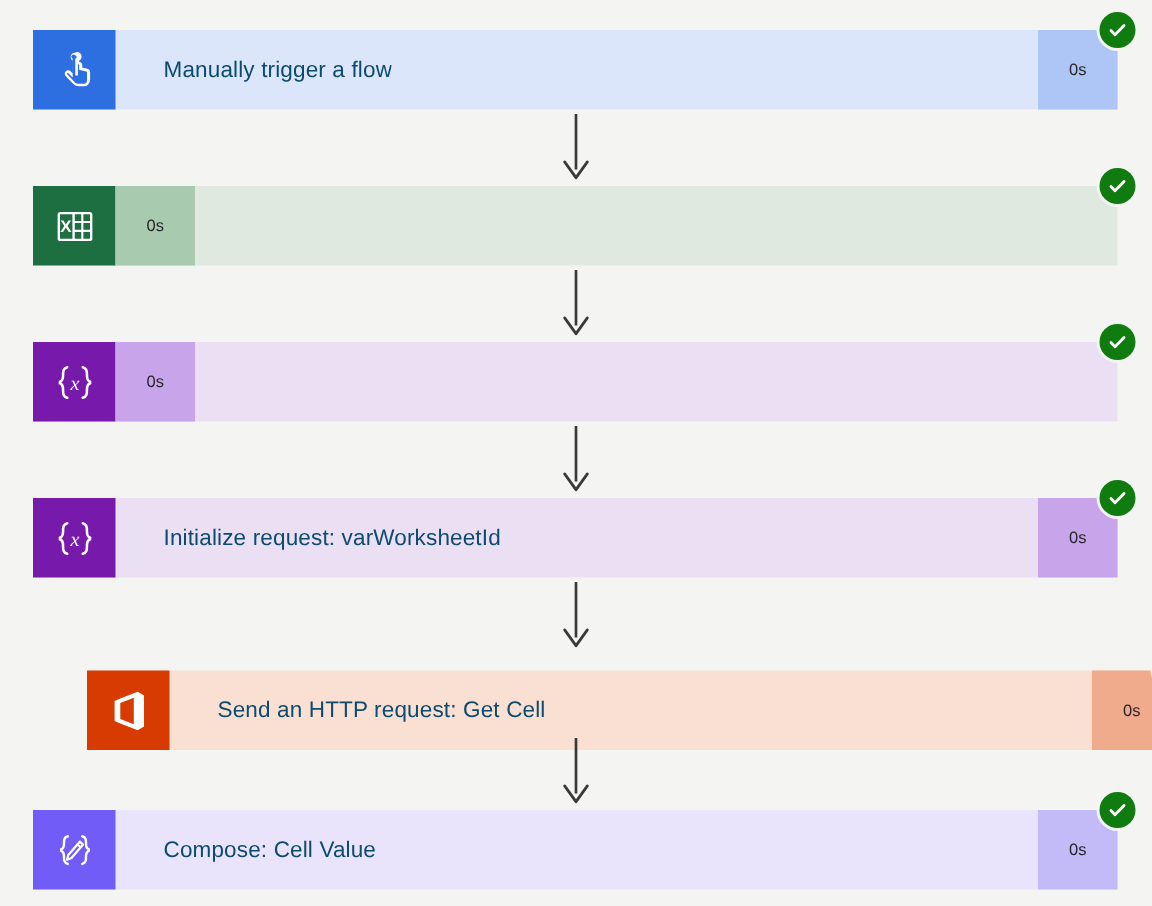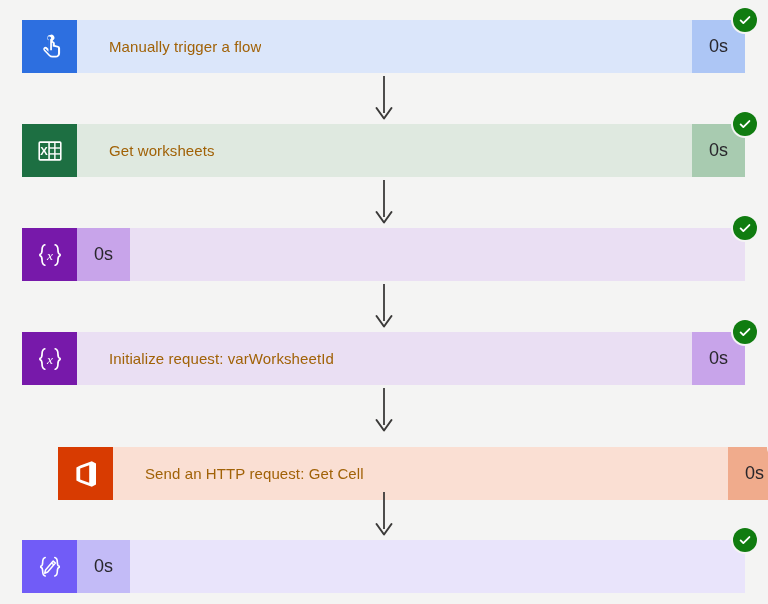--- a/index.html
+++ b/index.html
@@ -55,35 +55,35 @@
   .step-body {
     flex: 1 1 auto;
     display: flex;
     align-items: center;
     min-width: 0;
     overflow: hidden;
   }
   .step-title {
     padding-left: 32px;
     font-size: 15px;
-    color: #a16207;
+    color: #0c4a6e;
     white-space: nowrap;
     overflow: hidden;
     text-overflow: ellipsis;
     letter-spacing: .1px;
   }
 
   
   .step-duration {
     width: 53px;
     min-width: 53px;
     display: flex;
     align-items: center;
     justify-content: center;
-    font-size: 18px;
+    font-size: 11px;
     color: #28262b;
   }
 
   
   .status-badge {
     position: absolute;
     top: -12px;
     right: -12px;
     width: 24px;
     height: 24px;
@@ -139,23 +139,20 @@
         <div class="step-icon" style="background: rgb(29, 111, 66);">
           <svg width="30" height="30" viewBox="0 0 32 32" aria-hidden="true">
             <rect x="4.5" y="6.5" width="23" height="19" rx="1" fill="none" stroke="#ffffff" stroke-width="1.7"></rect>
             <line x1="15" y1="6.5" x2="15" y2="25.5" stroke="#ffffff" stroke-width="1.7"></line>
             <line x1="15" y1="12.8" x2="27.5" y2="12.8" stroke="#ffffff" stroke-width="1.5"></line>
             <line x1="15" y1="19.1" x2="27.5" y2="19.1" stroke="#ffffff" stroke-width="1.5"></line>
             <line x1="21.2" y1="6.5" x2="21.2" y2="25.5" stroke="#ffffff" stroke-width="1.5"></line>
             <text x="9.6" y="20" font-family="Liberation Sans, sans-serif" font-size="12" font-weight="bold" fill="#ffffff" text-anchor="middle">X</text>
           </svg>
         </div>
-        <div class="step-body">
-          <span class="step-title">Get worksheets</span>
-        </div>
         <div class="step-duration" style="background: rgb(168, 203, 176);">0s</div>
         <div class="status-badge" style="background: rgb(16, 124, 16);">
           <svg width="14" height="14" viewBox="0 0 16 16" aria-hidden="true">
             <path d="M3 8.4l3.1 3.2L13 4.6" fill="none" stroke="#ffffff" stroke-width="2.1" stroke-linecap="round" stroke-linejoin="round"></path>
           </svg>
         </div>
       </div>
     </div>
     <div class="connector" style="top: 180px;">
       <svg width="26" height="45" viewBox="0 0 26 45" aria-hidden="true">
@@ -239,20 +236,23 @@
     <div class="step-row" style="top: 540px;">
       <div class="step-card" style="background: rgb(233, 228, 251);">
         <div class="step-icon" style="background: rgb(113, 92, 247);">
           <svg width="34" height="30" viewBox="0 0 38 32" aria-hidden="true">
             <path d="M13.6 5.4c-2.9.8-2.8 3-2.8 5.5 0 2.3-.4 3.6-2.1 4.2v1.1c1.7.6 2.1 2 2.1 4.3 0 2.4-.1 4.7 2.8 5.5" fill="none" stroke="#ffffff" stroke-width="1.8" stroke-linecap="round"></path>
             <path d="M24.4 5.4c2.9.8 2.8 3 2.8 5.5 0 2.3.4 3.6 2.1 4.2v1.1c-1.7.6-2.1 2-2.1 4.3 0 2.4.1 4.7-2.8 5.5" fill="none" stroke="#ffffff" stroke-width="1.8" stroke-linecap="round"></path>
             <path d="M22.6 9.4 14 19.4l-.9 3.5 3.3-1.3 8.6-10z" fill="none" stroke="#ffffff" stroke-width="1.7" stroke-linejoin="round"></path>
             <line x1="20.4" y1="11.2" x2="23.4" y2="13.6" stroke="#ffffff" stroke-width="1.5"></line>
           </svg>
         </div>
+        <div class="step-body">
+          <span class="step-title">Compose: Cell Value</span>
+        </div>
         <div class="step-duration" style="background: rgb(195, 187, 247);">0s</div>
         <div class="status-badge" style="background: rgb(16, 124, 16);">
           <svg width="14" height="14" viewBox="0 0 16 16" aria-hidden="true">
             <path d="M3 8.4l3.1 3.2L13 4.6" fill="none" stroke="#ffffff" stroke-width="2.1" stroke-linecap="round" stroke-linejoin="round"></path>
           </svg>
         </div>
       </div>
     </div>
   </div>
 

